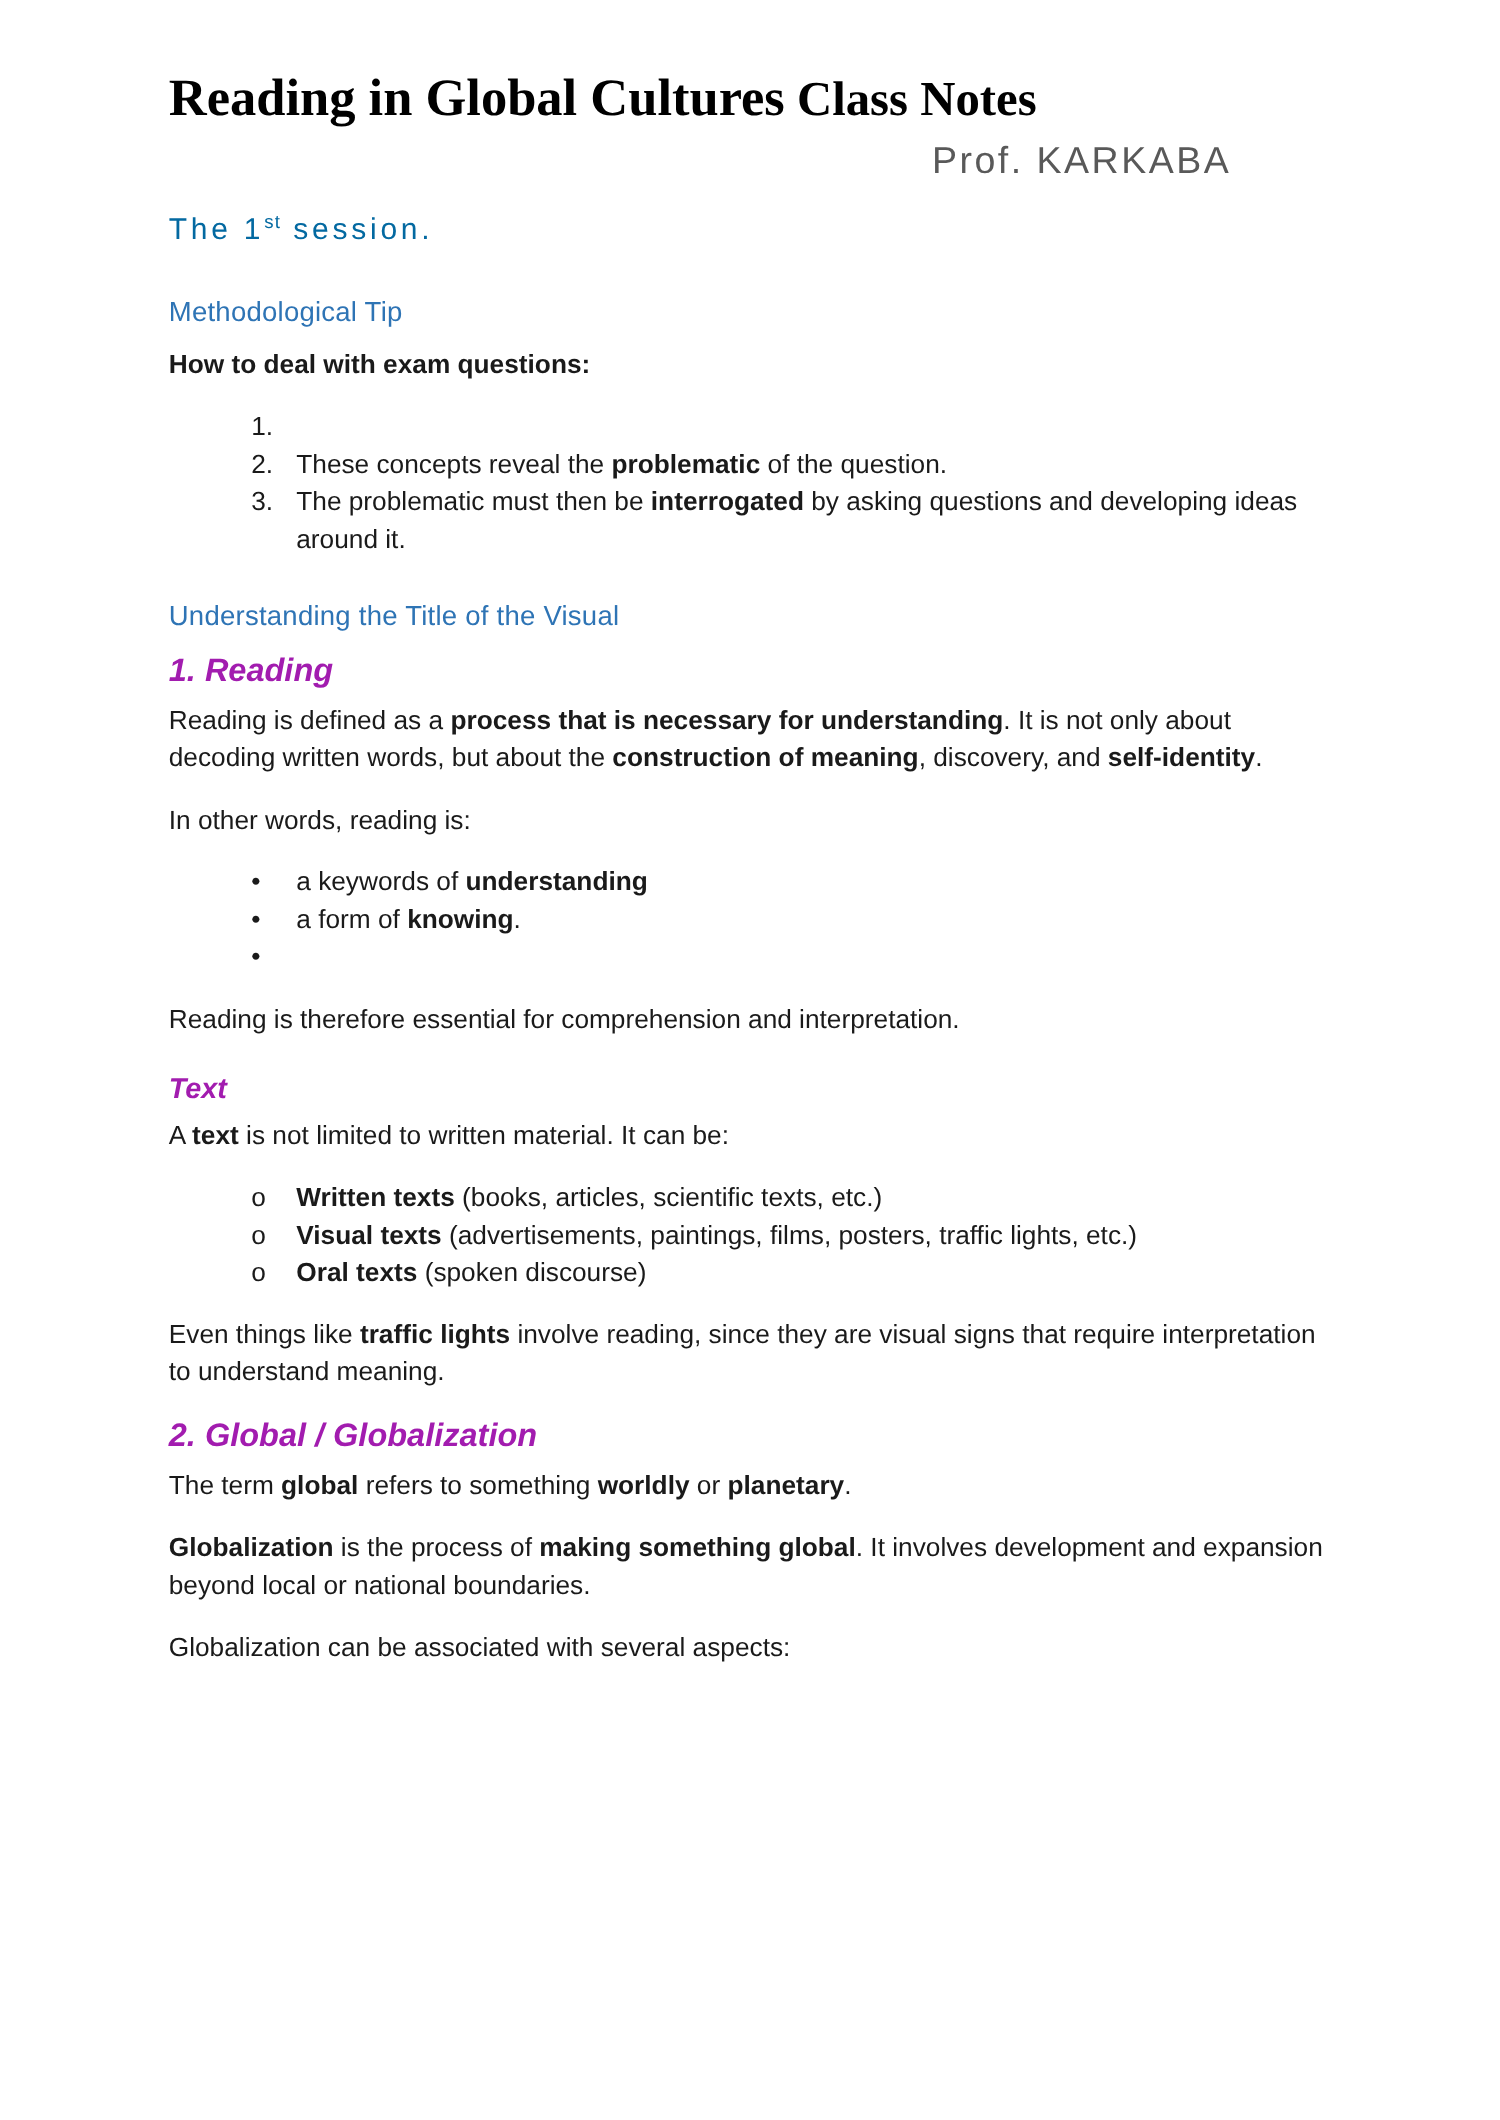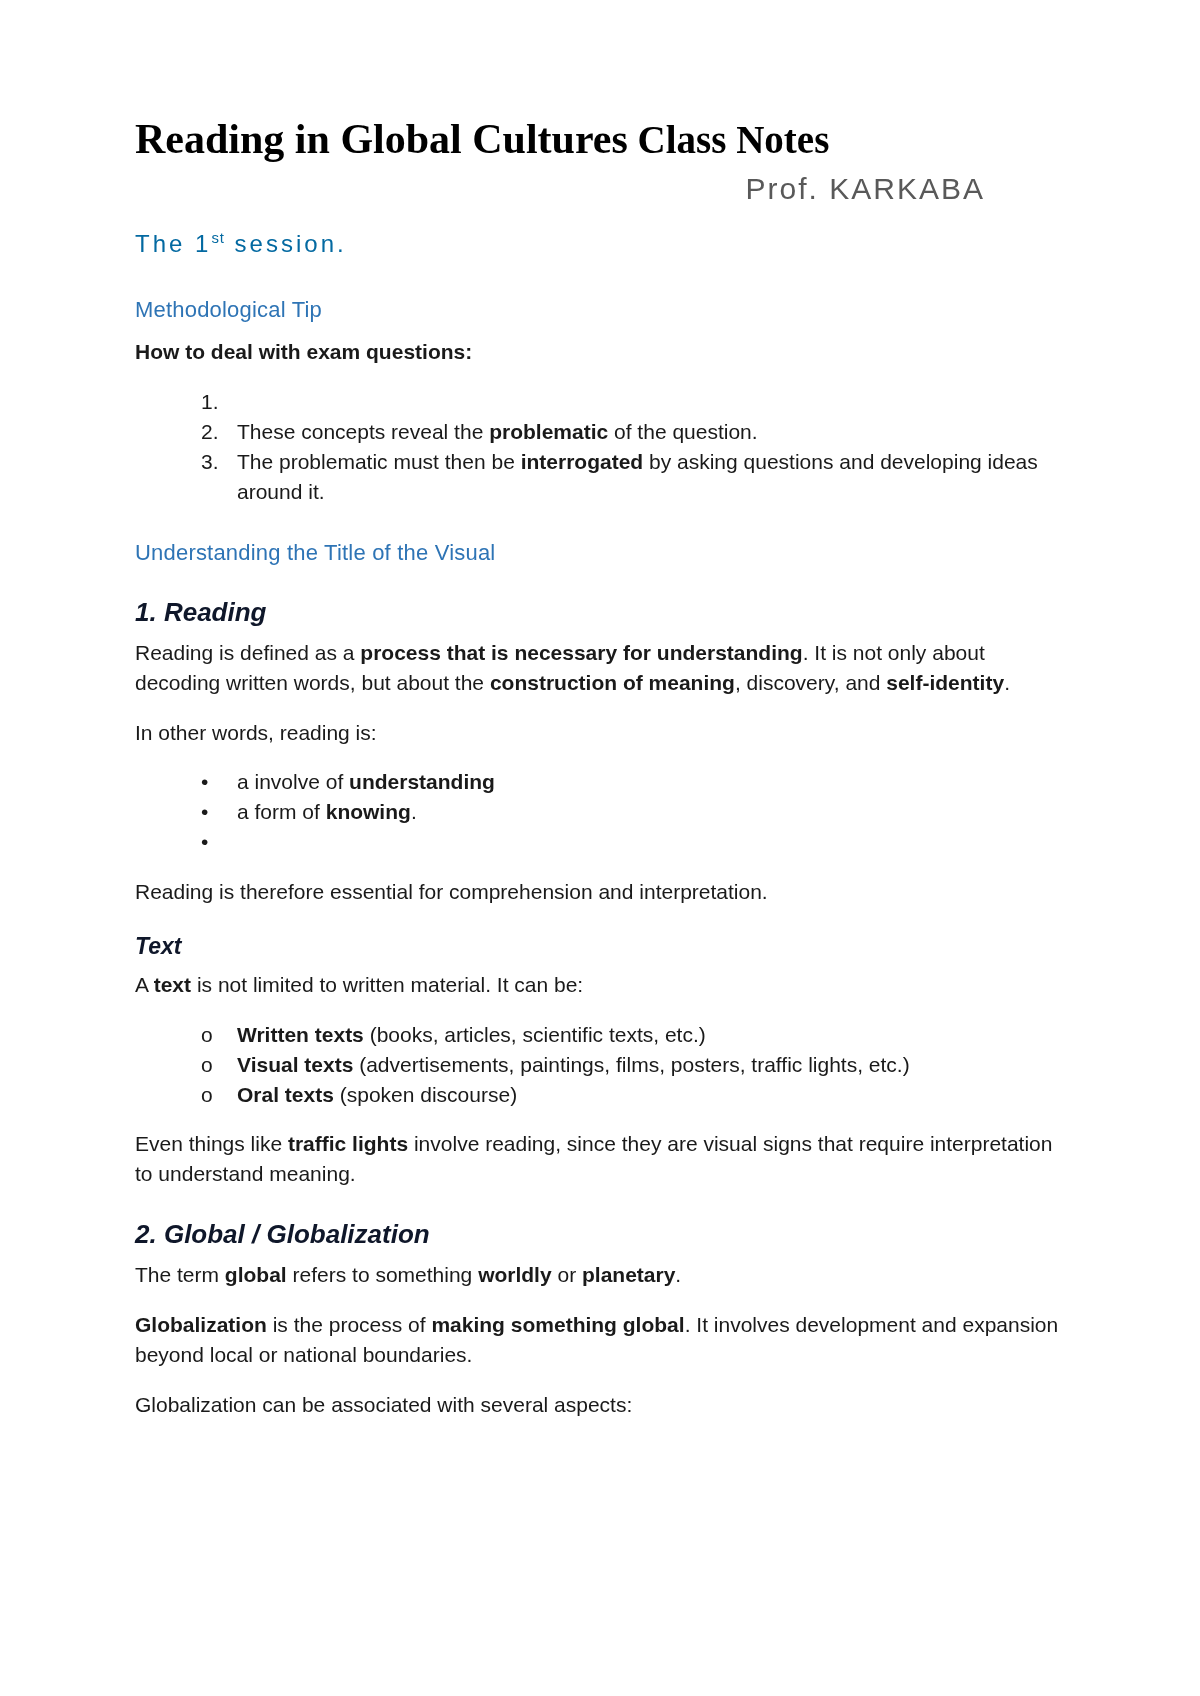--- a/index.html
+++ b/index.html
@@ -1,20 +1,20 @@
 <!DOCTYPE html>
 <html><head>
 <meta charset="utf-8">
 <style>
   html, body { margin: 0; padding: 0; background: #ffffff; }
   .page {
     width: 1200px;
     min-height: 1696px;
     box-sizing: border-box;
-    padding: 116px 135px 60px 135px;
+    padding: 56px 135px 60px 135px;
     background: #ffffff;
     font-family: "Liberation Sans", sans-serif;
     color: #1a1a1a;
     font-size: 21px;
     line-height: 1.42;
   }
   .doc-title {
     font-family: "Liberation Serif", serif;
     font-weight: bold;
     color: #000000;
@@ -39,25 +39,25 @@
   .session-line sup { font-size: 0.62em; vertical-align: super; letter-spacing: 1px; }
   .h-blue {
     color: #2E74B5;
     font-weight: 400;
     font-size: 22px;
     letter-spacing: 0.2px;
     margin: 34px 0 14px 0;
     line-height: 1.2;
   }
   .h-sub {
-    color: #0f172a;
+    color: #a21caf;
     font-style: italic;
     font-weight: bold;
     font-size: 26px;
-    margin: 30px 0 10px 0;
+    margin: 14px 0 10px 0;
     line-height: 1.2;
   }
   .h-sub.small { font-size: 23px; margin-top: 26px; }
   p.body { margin: 0 1px 20px 0; }
   .list { margin: 0 0 20px 0; }
   .li { display: flex; align-items: flex-start; }
   .li .marker {
     flex: 0 0 36px;
     margin-left: 66px;
     text-align: left;
@@ -99,21 +99,21 @@
 
   <h3 class="h-sub">1. Reading</h3>
 
   <p class="body rich"><span>Reading is defined as a </span><span class="b">process that is necessary for understanding</span><span>. It is not only about decoding written words, but about the </span><span class="b">construction of meaning</span><span>, discovery, and </span><span class="b">self-identity</span><span>.</span></p>
 
   <p class="body rich"><span>In other words, reading is:</span></p>
 
   <div class="list">
     <div class="li">
       <span class="marker">•</span>
-      <span class="li-text rich"><span>a involve of </span><span class="b">understanding</span></span>
+      <span class="li-text rich"><span>a keywords of </span><span class="b">understanding</span></span>
     </div>
     <div class="li">
       <span class="marker">•</span>
       <span class="li-text rich"><span>a form of </span><span class="b">knowing</span><span>.</span></span>
     </div>
     <div class="li">
       <span class="marker">•</span>
     </div>
   </div>
 

